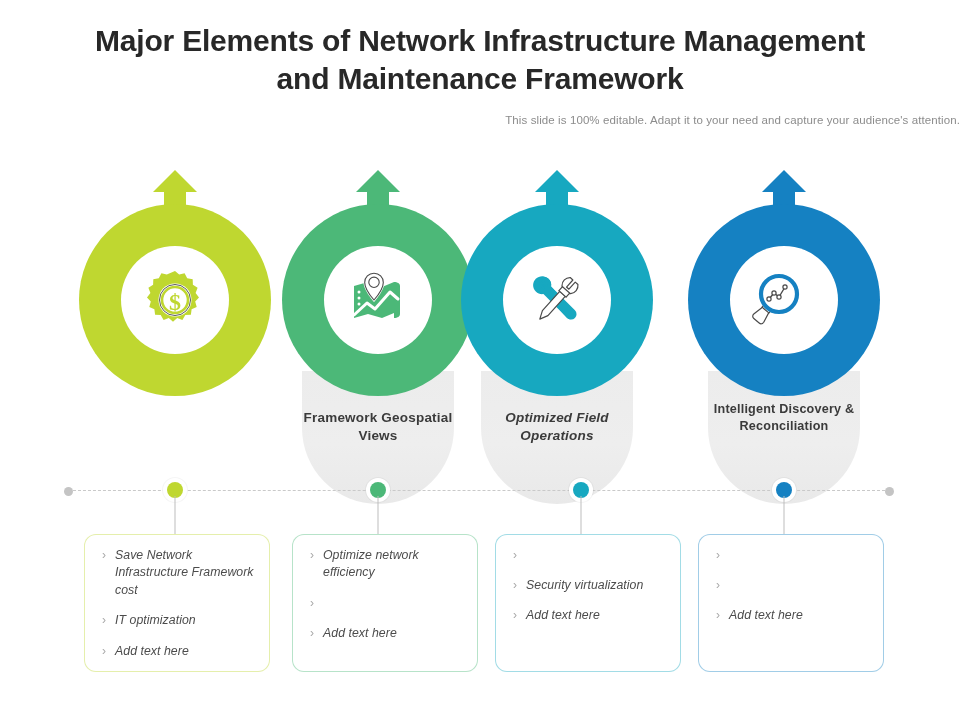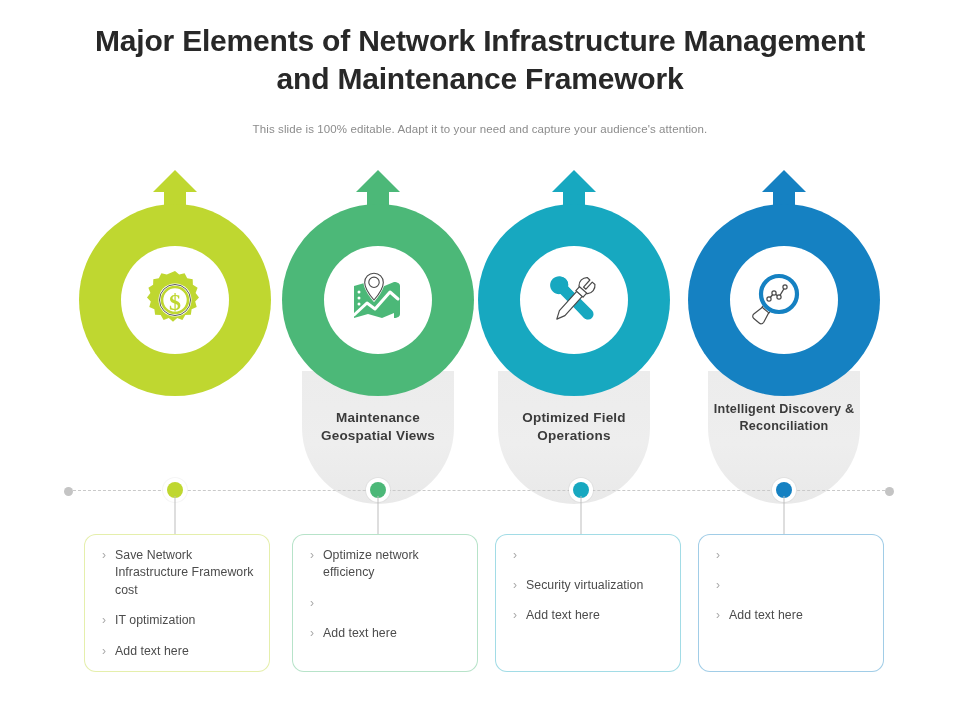--- a/index.html
+++ b/index.html
@@ -31,24 +31,25 @@
   }
   .title {
     font-size: 30px;
     font-weight: bold;
     color: #282828;
     line-height: 1.28;
     letter-spacing: -0.2px;
     padding: 0 70px;
   }
   .subtitle {
-    margin-top: 24px;
+    margin-top: 15px;
     font-size: 11.5px;
     color: #8c8c8c;
     letter-spacing: 0.1px;
+    text-align: right;
   }
 
   
   .pillar {
     position: absolute;
     top: 168px;
     width: 200px;
     height: 320px;
   }
   .arrow-wrap {
@@ -178,20 +179,21 @@
     text-align: center;
     font-size: 12px;
     color: #a9a9a9;
     line-height: 1.42;
   }
   .bullet-text {
     font-size: 12.3px;
     color: #4c4c4c;
     line-height: 1.42;
     letter-spacing: 0.05px;
+    font-style: italic;
   }
 </style>
 </head>
 <body>
 
 <div id="slide">
 
   <div class="header">
     <div class="title">Major Elements of Network Infrastructure Management and Maintenance Framework</div>
     <div class="subtitle">This slide is 100% editable. Adapt it to your need and capture your audience's attention.</div>
@@ -216,42 +218,42 @@
           </div>
         </div>
       </div>
       <div class="pillar" style="left: 278px;">
         <div class="arrow-wrap">
           <svg width="56" height="56" viewBox="0 0 56 56">
             <path fill="#4cb878" d="M28 2 L50 24 H39 V56 H17 V24 H6 Z"></path>
           </svg>
         </div>
         <div class="capsule">
-          <div class="capsule-label">Maintenance Geospatial Views</div>
+          <div class="capsule-label">Framework Geospatial Views</div>
         </div>
         <div class="ring" style="background: rgb(76, 184, 120);">
           <div class="ring-inner">
             <svg width="64" height="60" viewBox="0 0 64 60">
               <path fill="#4cb878" d="M8 16l14-4v32L8 48z"></path>
               <path fill="#4cb878" d="M22 12l14 5v31l-14-4z"></path>
               <path fill="#4cb878" d="M36 17l12-5v31l-12 5z"></path>
               <path fill="#4cb878" d="M48 12c3.6 0 6 1.6 6 4v28c0 2.4-2.4 4-6 4z"></path>
               <path fill="#ffffff" d="M8 44l13-11 8 6 13-14 6 5v14l-12 5-14-4-14 4z" opacity="0.0"></path>
               <polyline points="8,45 21,33 29,39 44,22 52,29" fill="none" stroke="#ffffff" stroke-width="3" stroke-linejoin="round" stroke-linecap="round"></polyline>
               <circle cx="13" cy="22" r="1.5" fill="#ffffff"></circle>
               <circle cx="13" cy="28" r="1.5" fill="#ffffff"></circle>
               <circle cx="13" cy="34" r="1.5" fill="#ffffff"></circle>
               <path fill="#ffffff" d="M28 2c-6 0-10.5 4.6-10.5 10.4 0 7.6 10.5 19.6 10.5 19.6s10.5-12 10.5-19.6C38.5 6.6 34 2 28 2z"></path>
               <path fill="none" stroke="#4a4a4a" stroke-width="1.1" d="M28 3.2c-5.3 0-9.3 4.1-9.3 9.2 0 6.8 9.3 17.6 9.3 17.6s9.3-10.8 9.3-17.6c0-5.1-4-9.2-9.3-9.2z"></path>
               <circle cx="28" cy="12.3" r="5.2" fill="#ffffff" stroke="#4a4a4a" stroke-width="1.1"></circle>
             </svg>
           </div>
         </div>
       </div>
-      <div class="pillar" style="left: 474px;">
+      <div class="pillar" style="left: 457px; font-style: italic;">
         <div class="arrow-wrap">
           <svg width="56" height="56" viewBox="0 0 56 56">
             <path fill="#17a8c0" d="M28 2 L50 24 H39 V56 H17 V24 H6 Z"></path>
           </svg>
         </div>
         <div class="capsule">
           <div class="capsule-label">Optimized Field Operations</div>
         </div>
         <div class="ring" style="background: rgb(23, 168, 192);">
           <div class="ring-inner">

